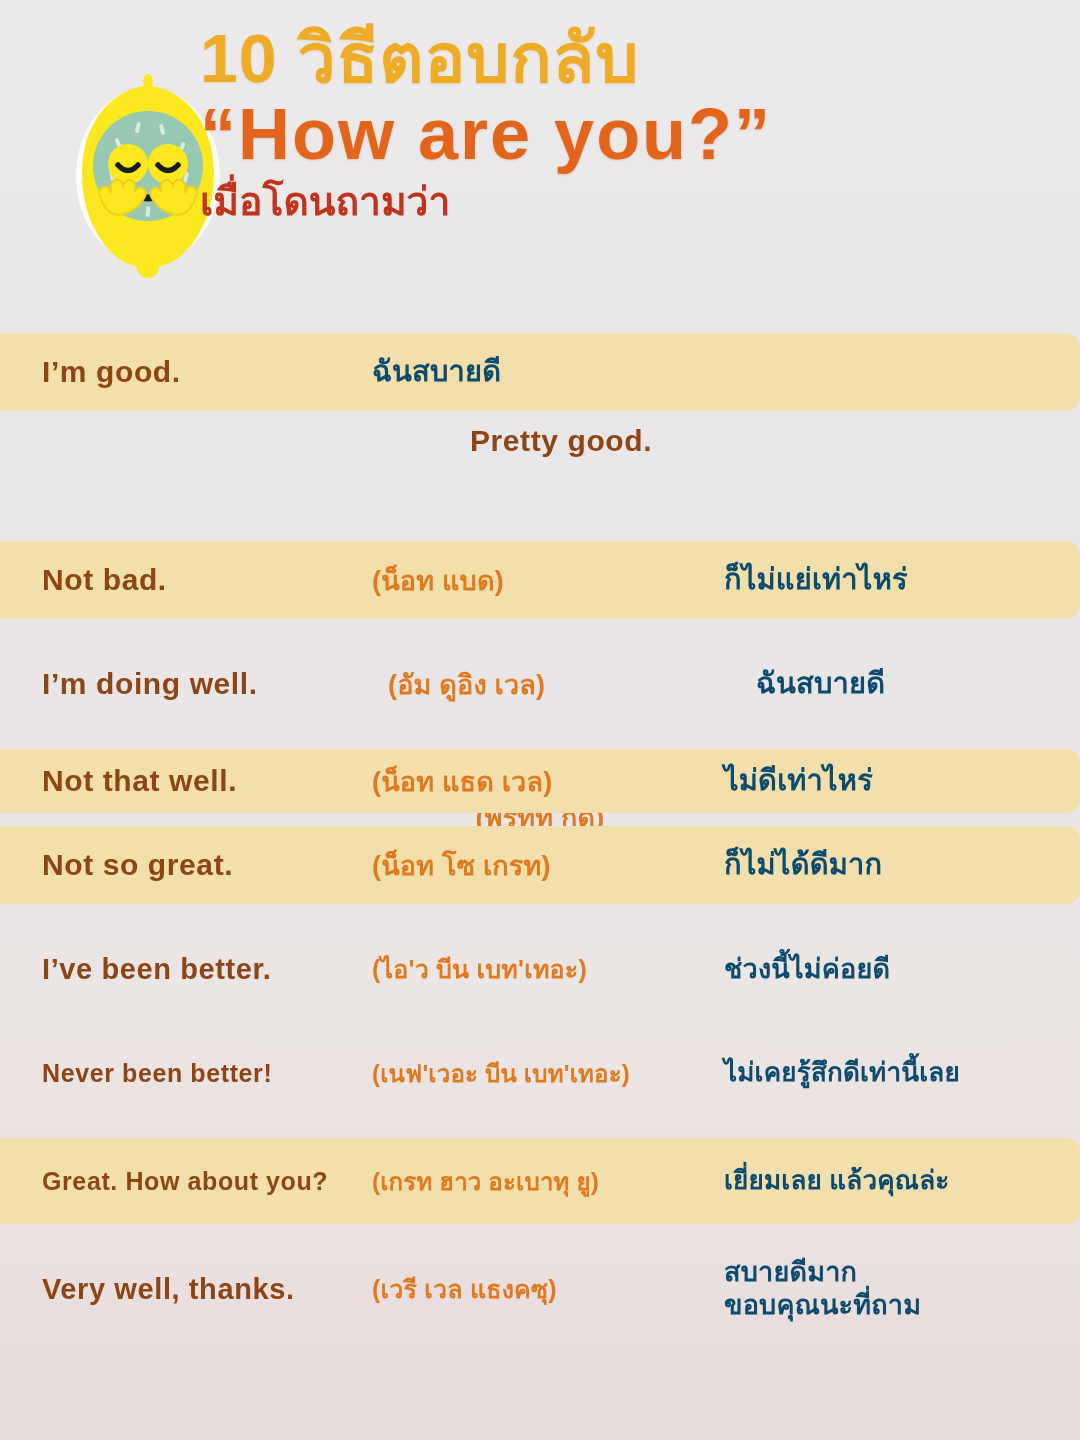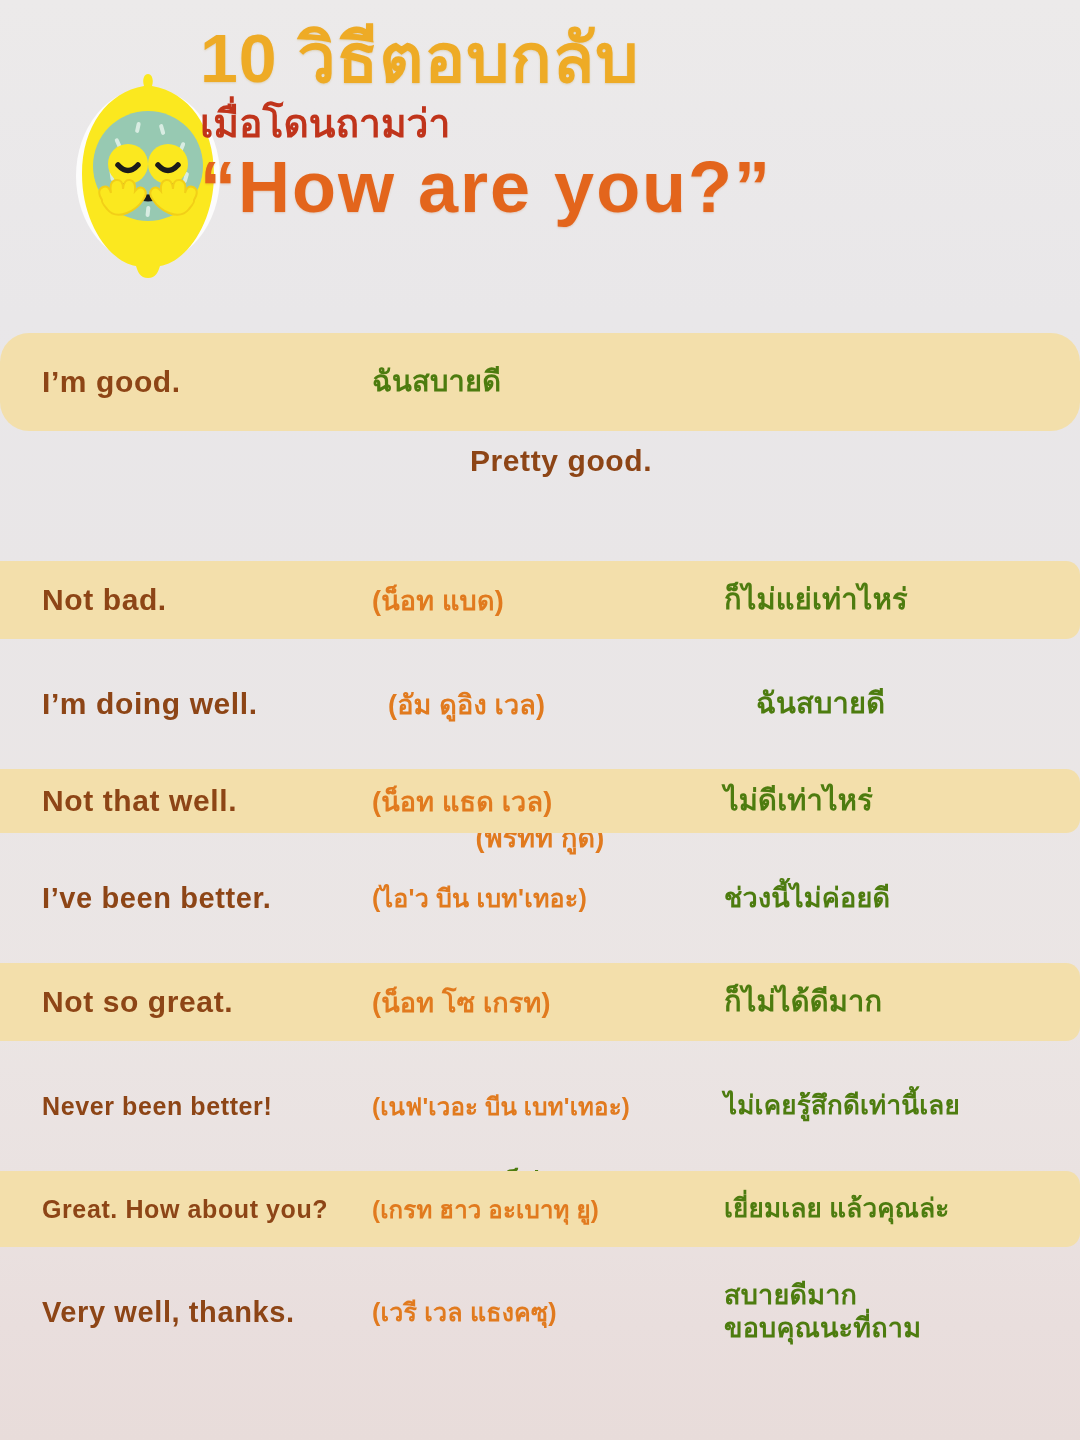--- a/index.html
+++ b/index.html
@@ -106,21 +106,21 @@
 
   .col-pron {
     color: #e17a1e;
     font-weight: bold;
     box-sizing: border-box;
     flex: 0 0 352px;
     letter-spacing: 0.2px;
   }
 
   .col-th {
-    color: #4d7c0f;
+    color: #0c4a6e;
     font-weight: bold;
     box-sizing: border-box;
     flex: 1 1 auto;
     letter-spacing: 0.2px;
     line-height: 1.22;
   }
 
   
   .sz-normal .col-en    { font-size: 30px; }
   .sz-normal .col-pron  { font-size: 27px; }
@@ -180,27 +180,27 @@
                  q-6 9 -16 13 q-13 5 -20 -4 q-6 -7 -5 -9 Z"></path>
         <path d="M126 134 q6 -10 -1 -13 q-6 -2 -8 6 q2 -12 -5 -13 q-7 -1 -7 9
                  q-1 -10 -7 -9 q-6 1 -5 11 q-5 -6 -9 -2 q-4 4 1 11
                  q6 9 16 13 q13 5 20 -4 q6 -7 5 -9 Z"></path>
       </g>
     </svg>
   </div>
 
   <div id="title-block">
     <div id="main-title">10 วิธีตอบกลับ</div>
+    <div id="question-title">“How are you?”</div>
     <div id="sub-title">เมื่อโดนถามว่า</div>
-    <div id="question-title">“How are you?”</div>
   </div>
 </div>
 
 <div id="phrase-table">
-    <div class="phrase-row sz-normal band" style="height: 98px; margin-top: 13px; margin-bottom: 13px; border-radius: 29px;">
+    <div class="phrase-row sz-normal band" style="height: 78px; margin-top: 13px; margin-bottom: 13px;">
       <div class="col-en">I’m good.</div>
       <div class="col-th">ฉันสบายดี</div>
     </div>
     <div class="phrase-row sz-normal" style="height: 104px; margin-top: 0px; margin-bottom: 0px; flex-direction: column;">
       <div class="col-en">Pretty good.</div>
       <div class="col-pron">(พริททึ กูด)</div>
       <div class="col-th">ก็ดีนะ</div>
     </div>
     <div class="phrase-row sz-normal band" style="height: 78px; margin-top: 13px; margin-bottom: 13px;">
       <div class="col-en">Not bad.</div>
@@ -210,36 +210,36 @@
     <div class="phrase-row sz-normal" style="height: 104px; margin-top: 0px; margin-bottom: 0px; gap: 16px;">
       <div class="col-en">I’m doing well.</div>
       <div class="col-pron">(อัม ดูอิง เวล)</div>
       <div class="col-th">ฉันสบายดี</div>
     </div>
     <div class="phrase-row sz-normal band" style="height: 64px; margin-top: 13px; margin-bottom: 13px;">
       <div class="col-en">Not that well.</div>
       <div class="col-pron">(น็อท แธด เวล)</div>
       <div class="col-th">ไม่ดีเท่าไหร่</div>
     </div>
+    <div class="phrase-row sz-normal band" style="height: 78px; margin-top: 13px; margin-bottom: 13px;">
+      <div class="col-en">Not so great.</div>
+      <div class="col-pron">(น็อท โซ เกรท)</div>
+      <div class="col-th">ก็ไม่ได้ดีมาก</div>
+    </div>
     <div class="phrase-row sz-small" style="height: 104px; margin-top: 0px; margin-bottom: 0px;">
       <div class="col-en">I’ve been better.</div>
       <div class="col-pron">(ไอ'ว บีน เบท'เทอะ)</div>
       <div class="col-th">ช่วงนี้ไม่ค่อยดี</div>
     </div>
-    <div class="phrase-row sz-normal band" style="height: 78px; margin-top: 13px; margin-bottom: 13px;">
-      <div class="col-en">Not so great.</div>
-      <div class="col-pron">(น็อท โซ เกรท)</div>
-      <div class="col-th">ก็ไม่ได้ดีมาก</div>
-    </div>
     <div class="phrase-row sz-xsmall" style="height: 104px; margin-top: 0px; margin-bottom: 0px;">
       <div class="col-en">Never been better!</div>
       <div class="col-pron">(เนฟ'เวอะ บีน เบท'เทอะ)</div>
       <div class="col-th">ไม่เคยรู้สึกดีเท่านี้เลย</div>
     </div>
-    <div class="phrase-row sz-xsmall band" style="height: 76px; margin-top: 13px; margin-bottom: 13px;">
+    <div class="phrase-row sz-xsmall band" style="height: 86px; margin-top: 13px; margin-bottom: 13px;">
       <div class="col-en">Great. How about you?</div>
       <div class="col-pron">(เกรท ฮาว อะเบาทุ ยู)</div>
       <div class="col-th">เยี่ยมเลย แล้วคุณล่ะ</div>
     </div>
     <div class="phrase-row sz-small" style="height: 104px; margin-top: 0px; margin-bottom: 0px;">
       <div class="col-en">Very well, thanks.</div>
       <div class="col-pron">(เวรี เวล แธงคซุ)</div>
       <div class="col-th">สบายดีมาก<br>ขอบคุณนะที่ถาม</div>
     </div>
   </div>

